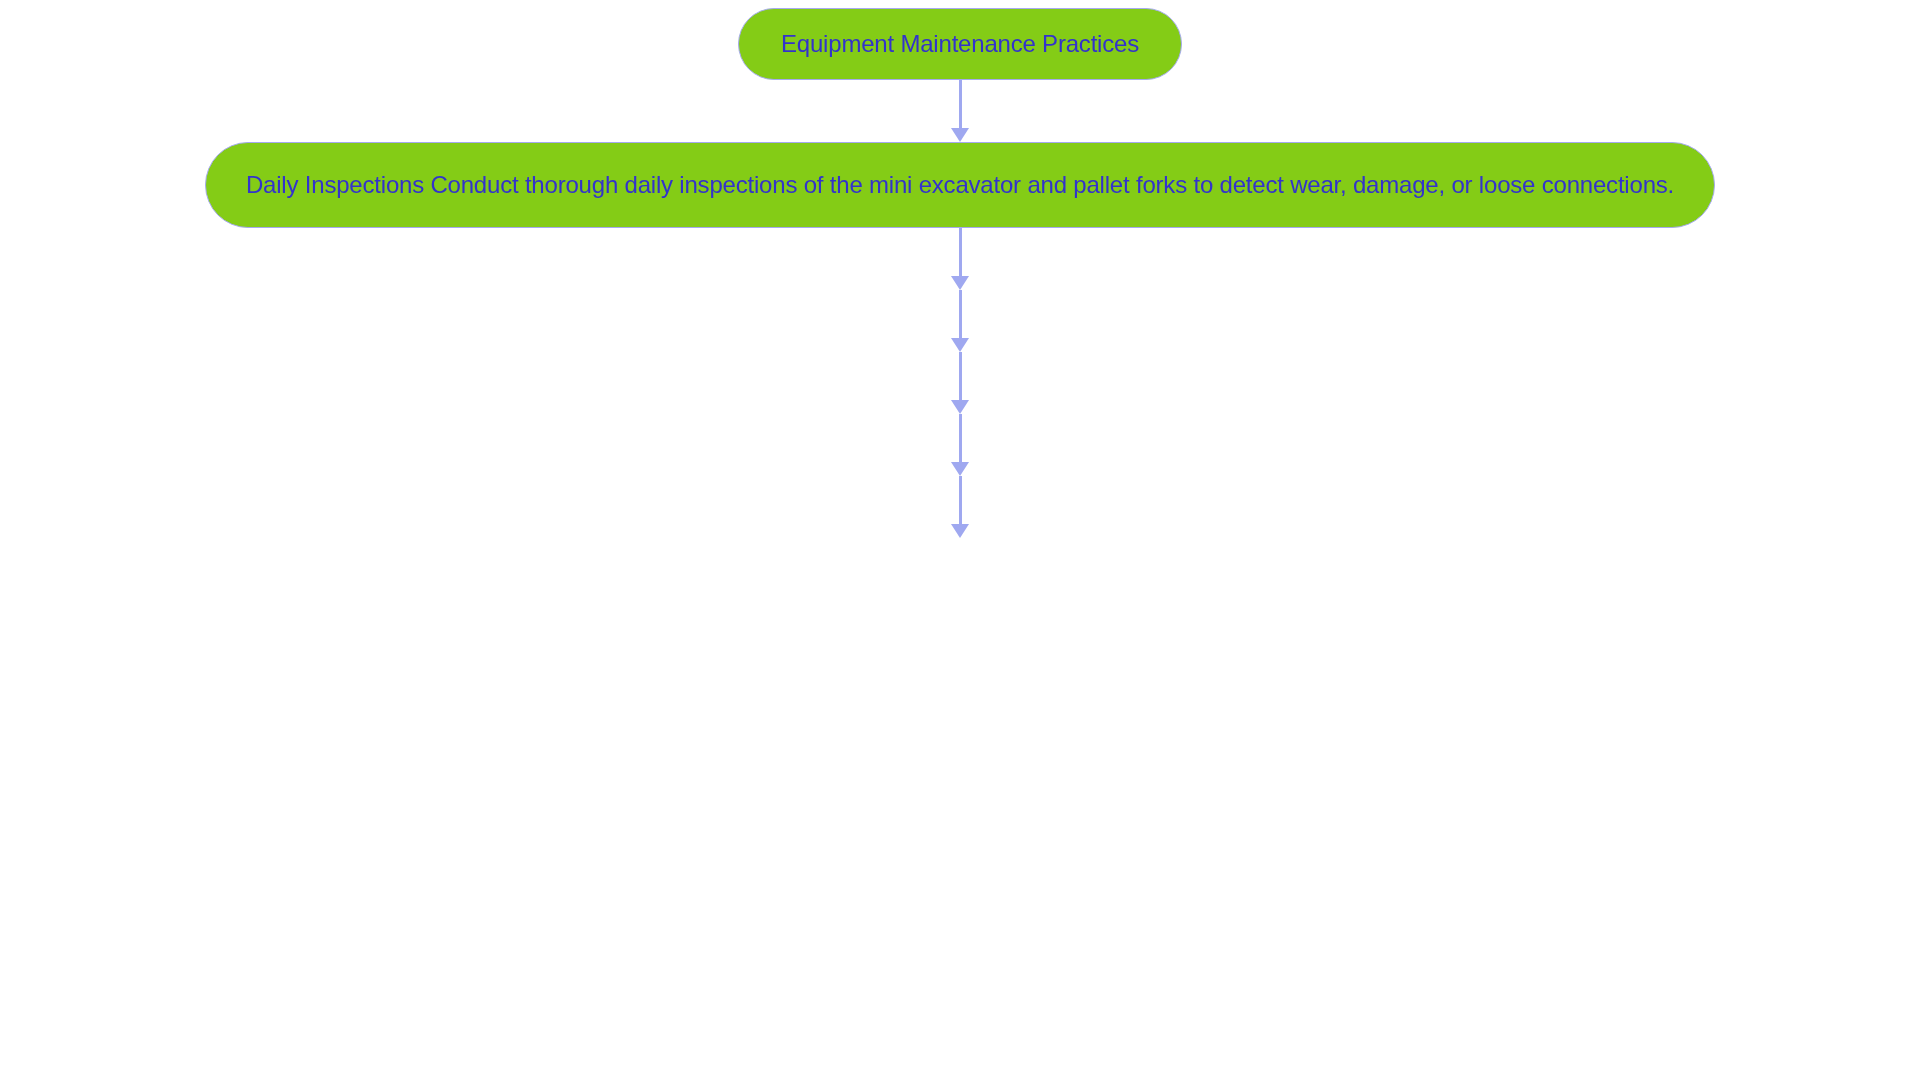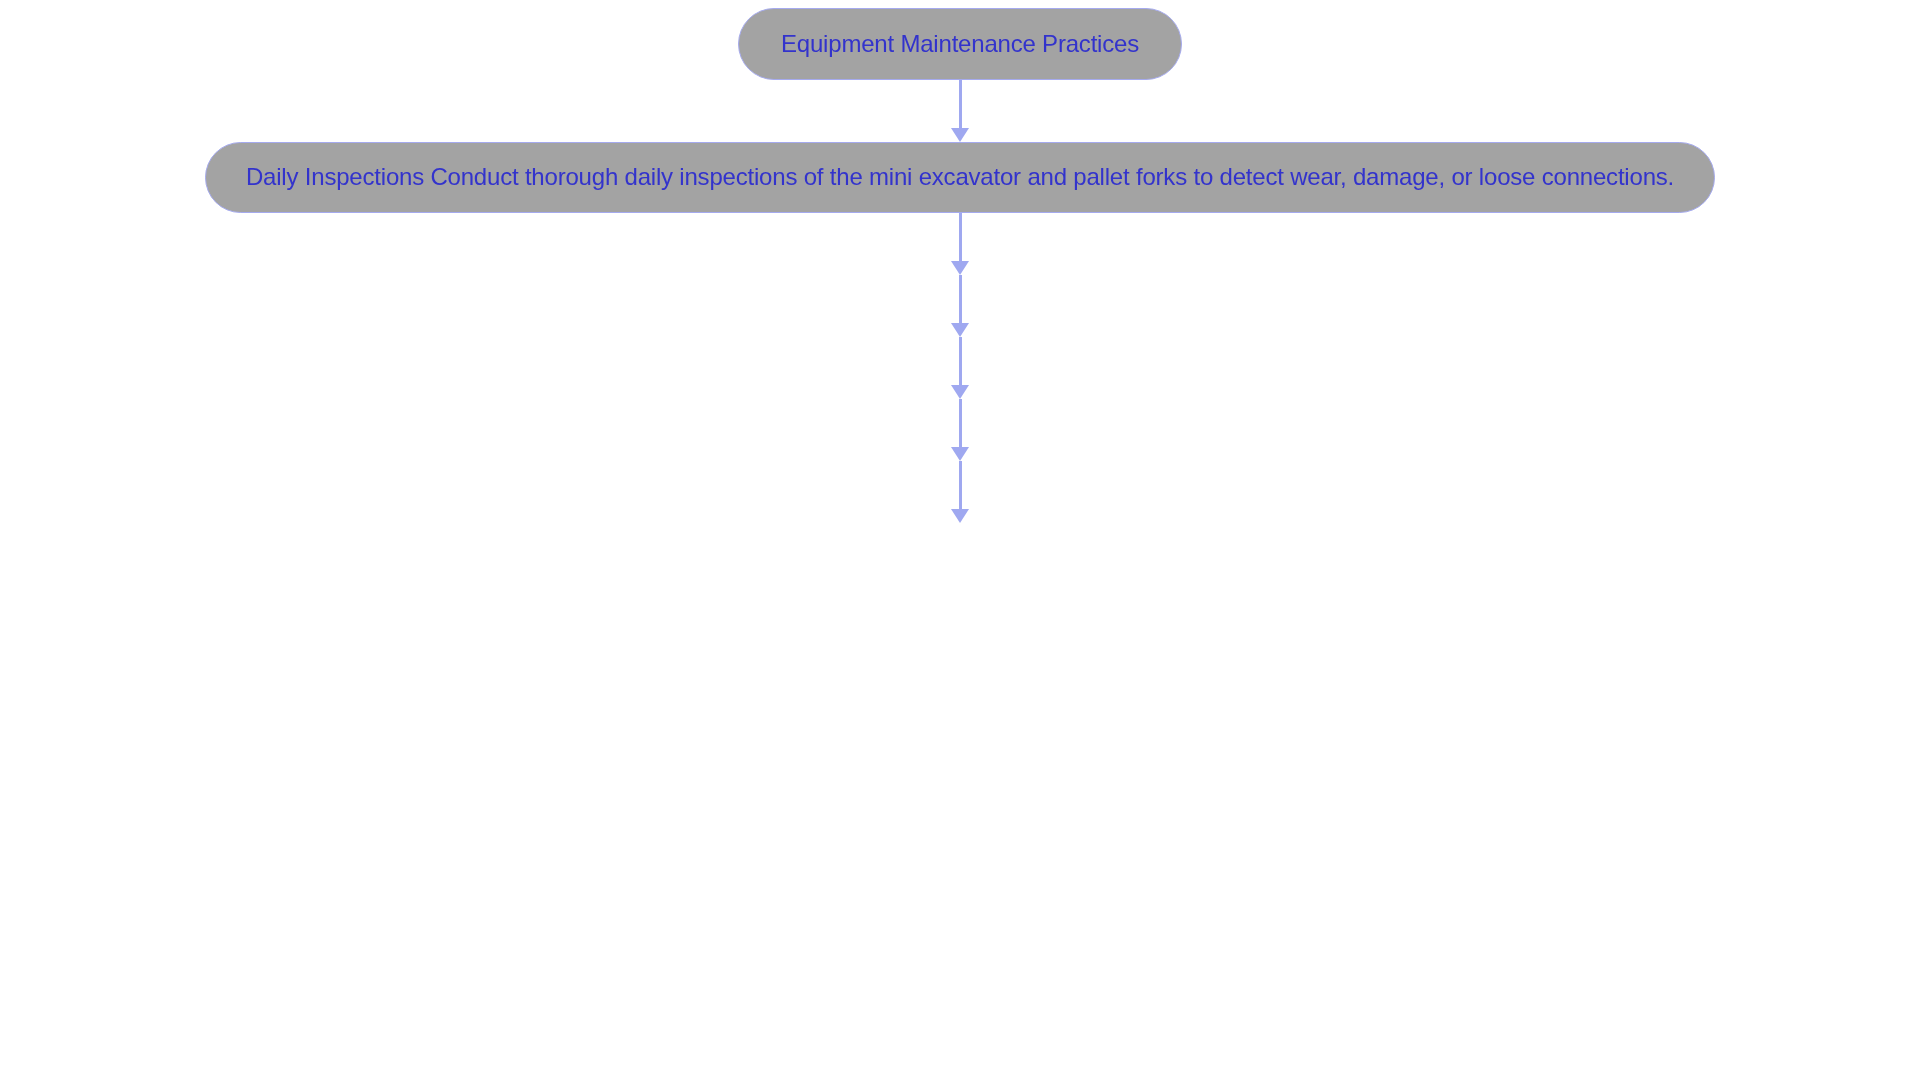--- a/index.html
+++ b/index.html
@@ -20,40 +20,40 @@
     height: 1083px;
     background: #ffffff;
     display: flex;
     flex-direction: column;
     align-items: center;
     box-sizing: border-box;
     padding-top: 8px;
   }
   .node {
     box-sizing: border-box;
-    background: #a3a3a3;
+    background: #84cc16;
     border: 1.6px solid #a5aaee;
     border-radius: 999px;
     color: #3333cc;
     display: flex;
     align-items: center;
     justify-content: center;
     text-align: center;
     white-space: nowrap;
     line-height: 1.2;
     letter-spacing: -0.2px;
     font-weight: 400;
   }
   .node-root {
     height: 72px;
     font-size: 24px;
     padding: 0 42px;
   }
   .node-step {
-    height: 71px;
+    height: 86px;
     font-size: 24px;
     padding: 0 40px;
     justify-content: flex-end;
   }
   .connector {
     width: 40px;
     display: flex;
     flex-direction: column;
     align-items: center;
     justify-content: flex-start;

